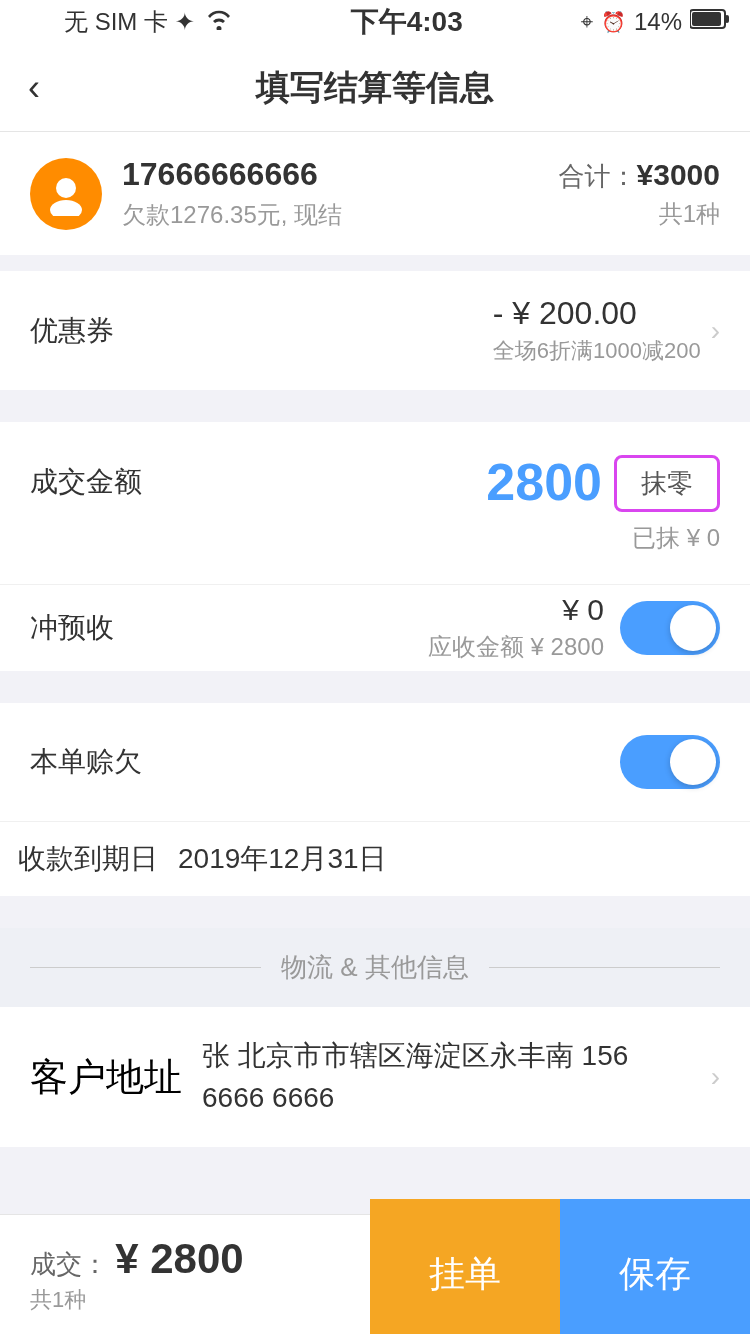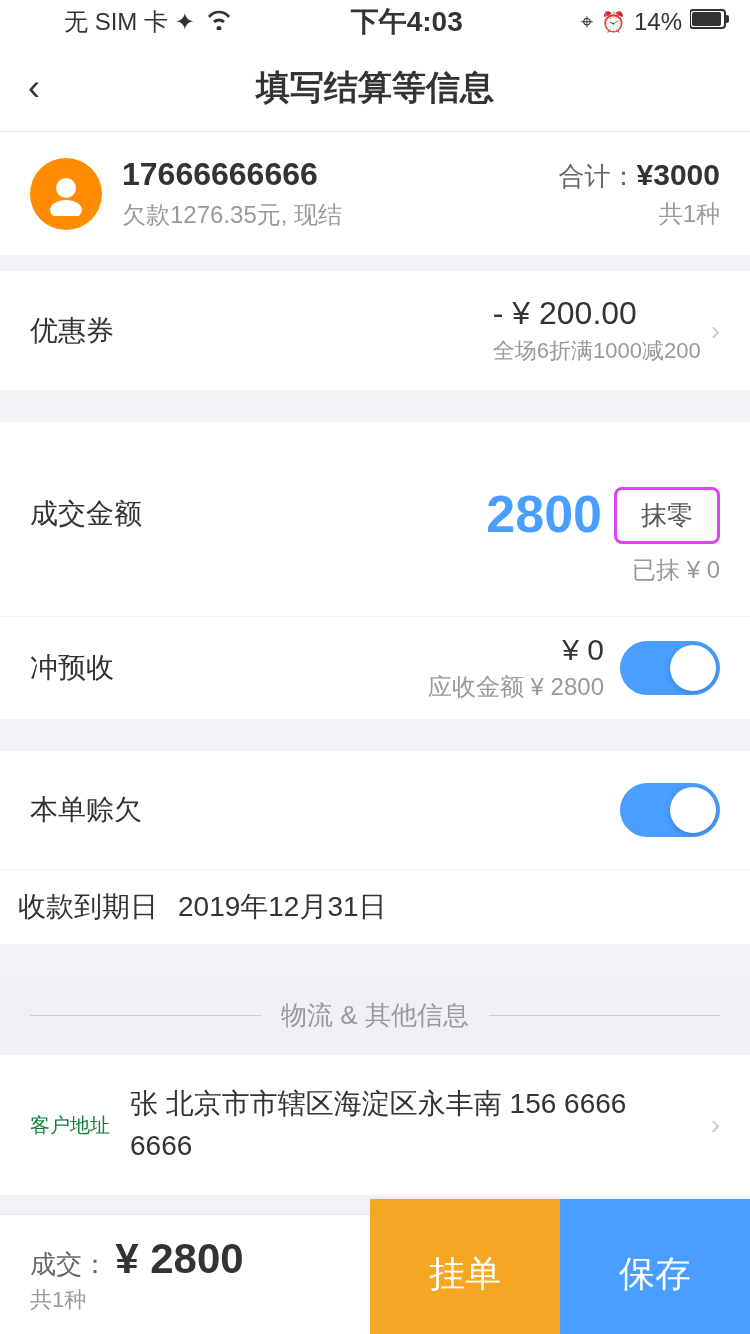--- a/index.html
+++ b/index.html
@@ -111,40 +111,39 @@
     .amount-section {
       background: #fff;
       padding: 30px;
       margin-bottom: 0;
     }
     .amount-row {
       display: flex;
       align-items: center;
       justify-content: space-between;
       margin-bottom: 10px;
-      margin-top: 32px;
     }
     .amount-label { font-size: 28px; color: #333; }
     .amount-right { display: flex; align-items: flex-end; gap: 12px; }
     .amount-value { font-size: 52px; font-weight: 600; color: #4a9eff; }
     .round-btn {
       border: 3px solid #d946ef;
       border-radius: 8px;
       padding: 8px 24px;
       font-size: 26px;
       color: #555;
       background: #fff;
       cursor: pointer;
     }
     .amount-sub { font-size: 24px; color: #999; text-align: right; }
 
     
     .precollect-row {
       background: #fff;
-      padding: 16px 30px;
+      padding: 8px 30px;
       display: flex;
       align-items: center;
       justify-content: space-between;
       border-top: 1px solid #f0f0f0;
     }
     .precollect-label { font-size: 28px; color: #333; }
     .precollect-right { display: flex; align-items: center; gap: 16px; }
     .precollect-amount-block { text-align: right; }
     .precollect-amount { font-size: 30px; color: #333; }
     .precollect-sub { font-size: 24px; color: #999; margin-top: 4px; }
@@ -213,21 +212,21 @@
 
     
     .address-row {
       background: #fff;
       padding: 28px 30px;
       display: flex;
       align-items: center;
       gap: 20px;
       justify-content: space-between;
     }
-    .address-label { font-size: 20px; color: #15803d; flex-shrink: 0; }
+    .address-label { font-size: 38px; color: #000000; flex-shrink: 0; }
     .address-value { font-size: 28px; color: #333; flex: 1; line-height: 1.5; }
     .address-chevron { font-size: 28px; color: #ccc; flex-shrink: 0; }
 
     
     .bottom-spacer {
       height: 180px;
       background: #f2f2f7;
     }
 
     

